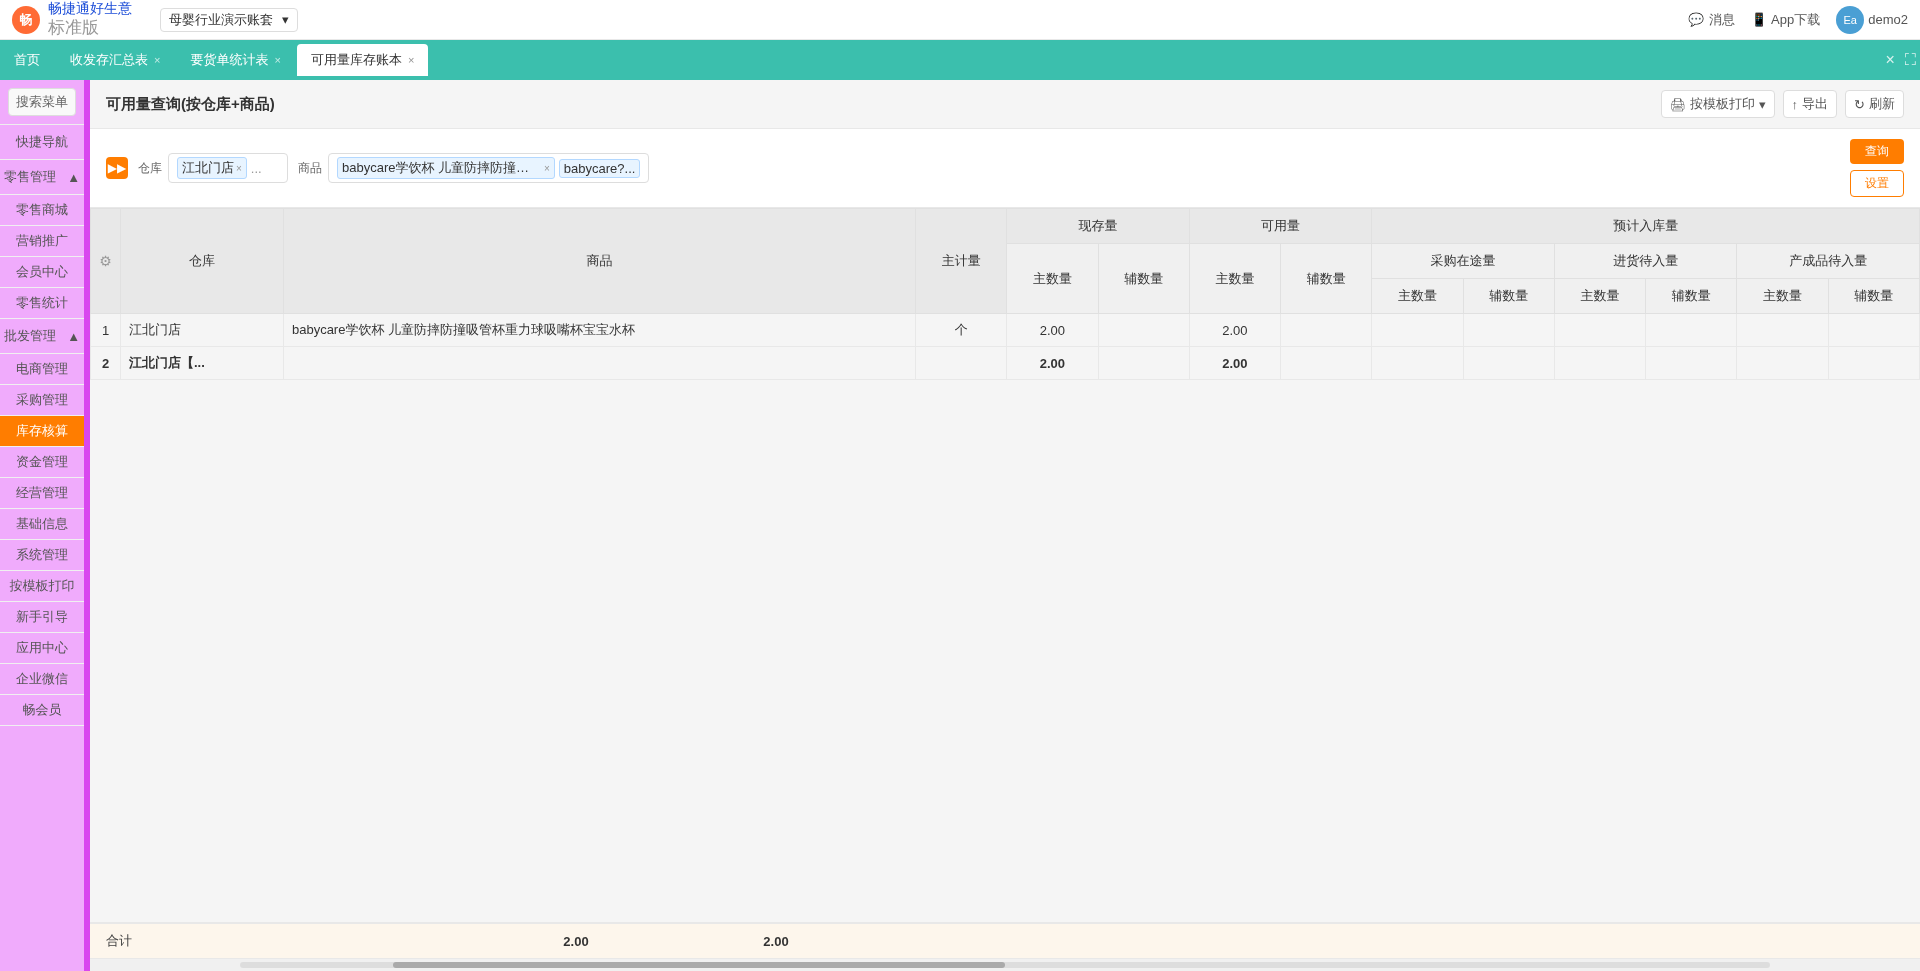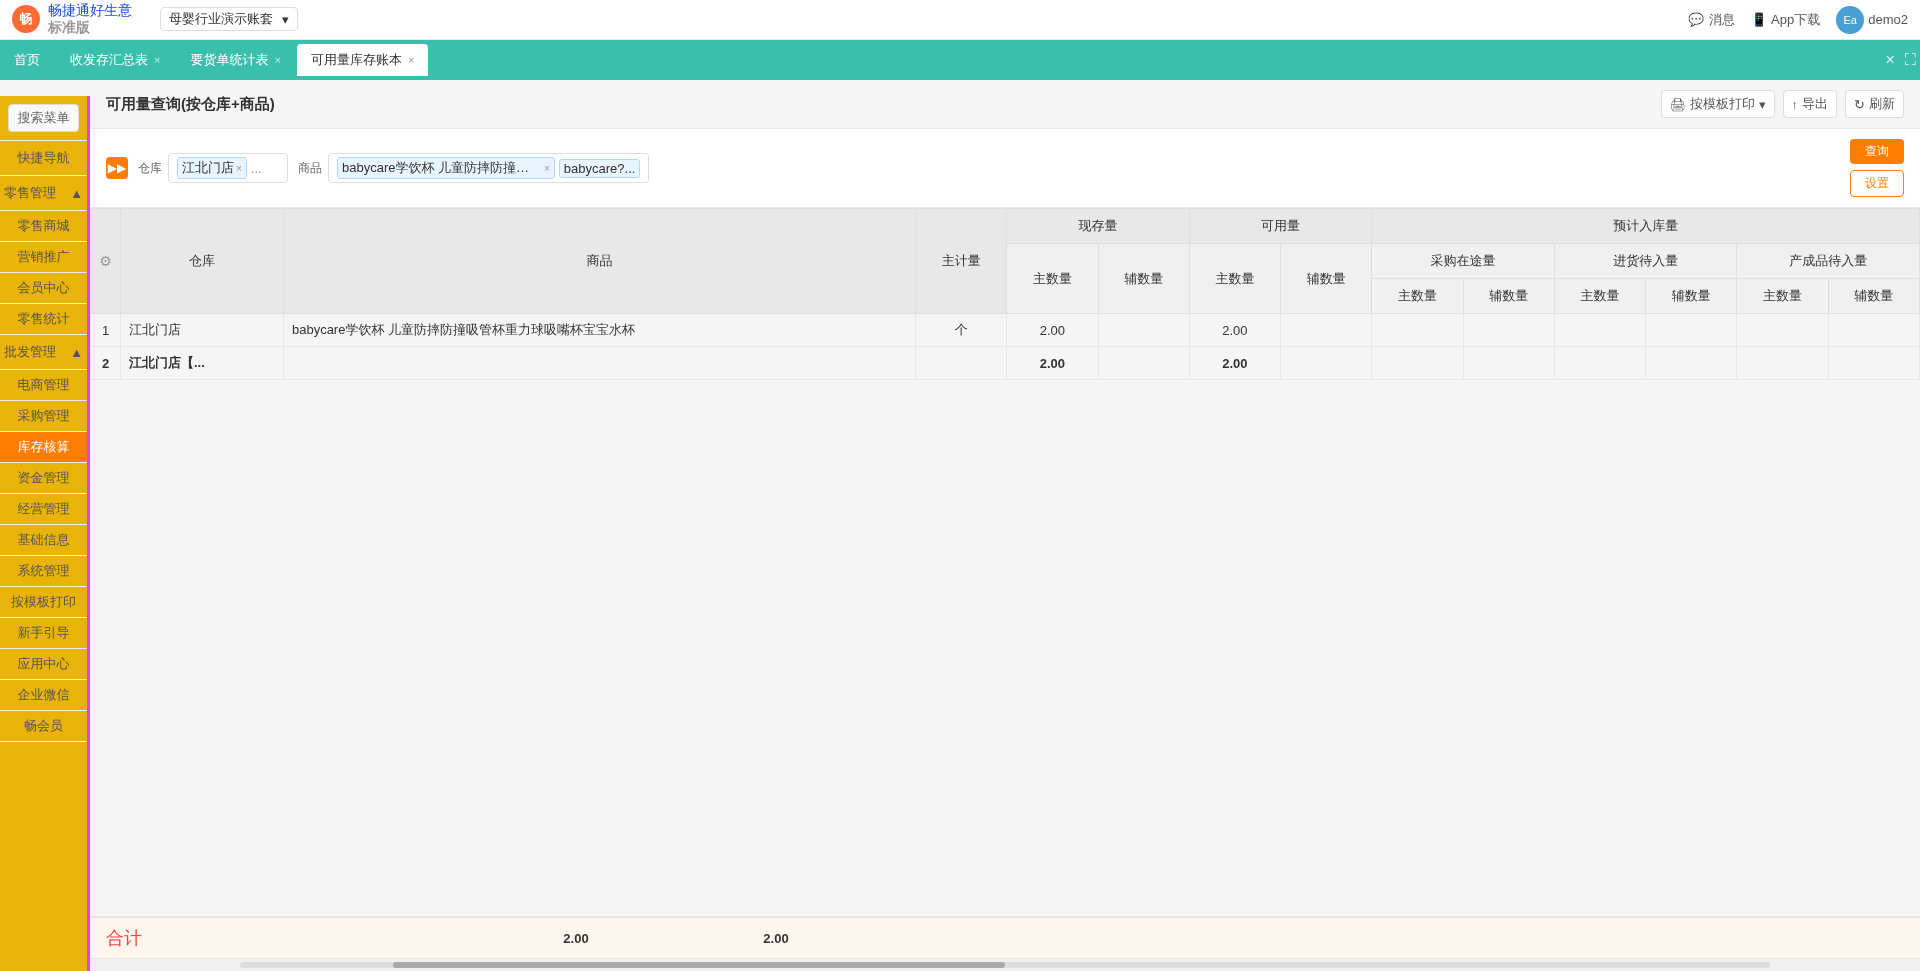--- a/index.html
+++ b/index.html
@@ -12,21 +12,21 @@
       display: flex;
       align-items: center;
       justify-content: space-between;
       padding: 0 12px;
       border-bottom: 1px solid #e8e8e8;
       flex-shrink: 0;
     }
     .top-bar-left { display: flex; align-items: center; gap: 8px; }
     .logo-icon { width: 28px; height: 28px; background: #ff6b35; border-radius: 50%; display: flex; align-items: center; justify-content: center; color: #fff; font-size: 11px; font-weight: bold; }
     .brand-text { font-size: 14px; color: #1d4ed8; line-height: 1.2; }
-    .brand-sub { font-size: 14px; color: #999; font-weight: bold; }
+    .brand-sub { font-size: 17px; color: #999; }
     .store-selector { display: flex; align-items: center; gap: 9px; border: 1px solid #ddd; border-radius: 4px; padding: 2px 8px; cursor: pointer; color: #333; font-size: 12px; margin-left: 20px; }
     .top-bar-right { display: flex; align-items: center; gap: 16px; color: #555; font-size: 12px; }
     .top-bar-right-item { display: flex; align-items: center; gap: 4px; cursor: pointer; }
     .avatar { width: 28px; height: 28px; border-radius: 50%; background: #4a9fd4; display: flex; align-items: center; justify-content: center; color: #fff; font-size: 11px; }
 
     
     .nav-tabs {
       height: 40px;
       background: #3bbfad;
       display: flex;
@@ -50,21 +50,21 @@
     .nav-tab.active { background: #fff; color: #333; border-radius: 4px 4px 0 0; }
     .nav-tab .close-btn { font-size: 11px; opacity: 0.7; cursor: pointer; }
     .nav-tab.active .close-btn { color: #666; }
     .nav-spacer { flex: 1; }
     .nav-action-btn { color: #fff; cursor: pointer; font-size: 16px; padding: 4px; opacity: 0.8; }
 
     
     .main-layout { display: flex; flex: 1; overflow: hidden; }
 
     
-    .sidebar { width: 90px; background: #eab308; border-right: 3px solid #d946ef; display: flex; flex-direction: column; flex-shrink: 0; overflow-y: auto; margin-top: 16px; }
+    .sidebar { width: 90px; background: #f0abfc; border-right: 6px solid #d946ef; display: flex; flex-direction: column; flex-shrink: 0; overflow-y: auto; }
     .sidebar-search { padding: 8px; border-bottom: 1px solid #eee; }
     .sidebar-search-btn { width: 100%; padding: 4px; border: 1px solid #ddd; border-radius: 4px; background: #f9f9f9; text-align: center; cursor: pointer; color: #666; font-size: 12px; }
     .sidebar-nav-item { padding: 8px 4px; text-align: center; cursor: pointer; color: #555; font-size: 12px; border-bottom: 1px solid #f0f0f0; }
     .sidebar-section { padding: 8px 4px; display: flex; align-items: center; justify-content: space-between; font-size: 12px; color: #555; cursor: pointer; border-bottom: 1px solid #f0f0f0; }
     .sidebar-section-item { padding: 6px 8px; text-align: center; cursor: pointer; color: #555; font-size: 12px; border-bottom: 1px solid #f0f0f0; }
     .sidebar-active { background: #ff7d00; color: #fff !important; }
 
     
     .content-area { flex: 1; display: flex; flex-direction: column; overflow: hidden; }
 
@@ -130,21 +130,21 @@
     
     .footer-total {
       background: #fdf6ec;
       border-top: 2px solid #e8e8e8;
       display: flex;
       align-items: center;
       padding: 8px 16px;
       flex-shrink: 0;
       border-bottom: 1px solid #e8e8e8;
     }
-    .total-label { font-size: 18px; color: #ef4444; margin-right: 20px; min-width: 60px; }
+    .total-label { font-size: 13px; color: #404040; margin-right: 20px; min-width: 60px; }
     .total-values { display: flex; gap: 0; flex: 1; font-size: 13px; font-weight: bold; color: #333; }
     .total-val { min-width: 100px; text-align: center; }
 
     
     .bottom-scrollbar {
       height: 12px;
       background: #f0f0f0;
       display: flex;
       align-items: center;
       padding: 0 150px;

